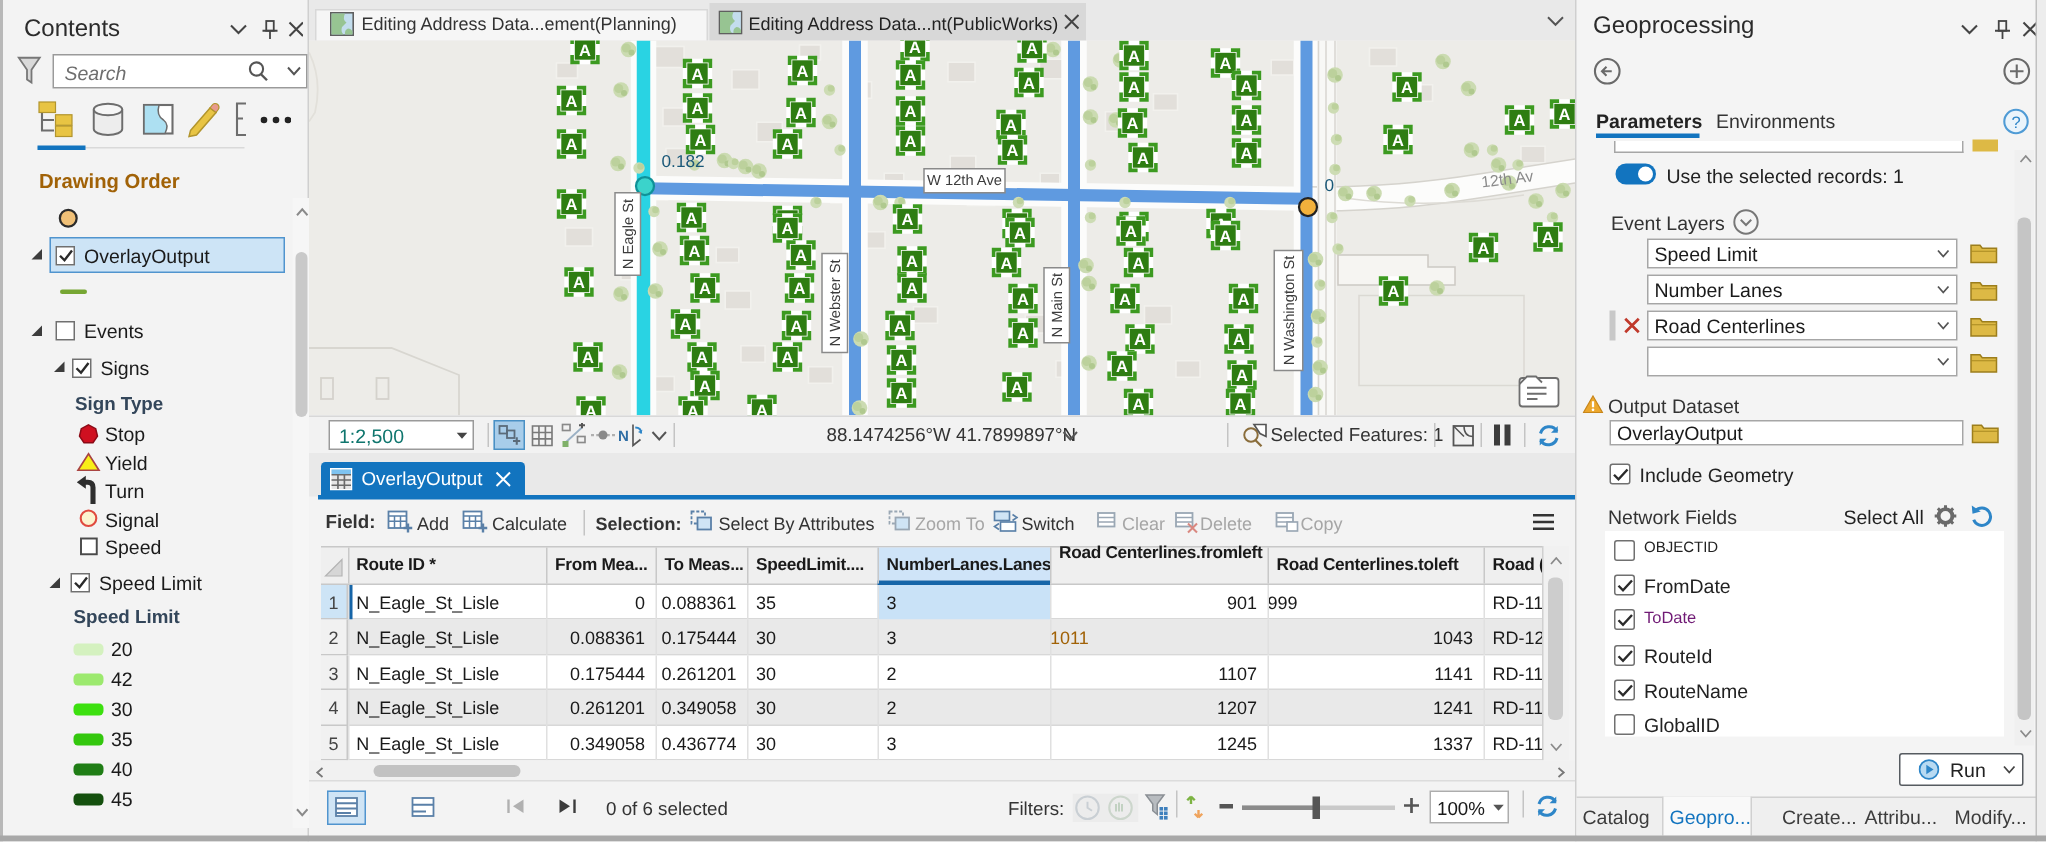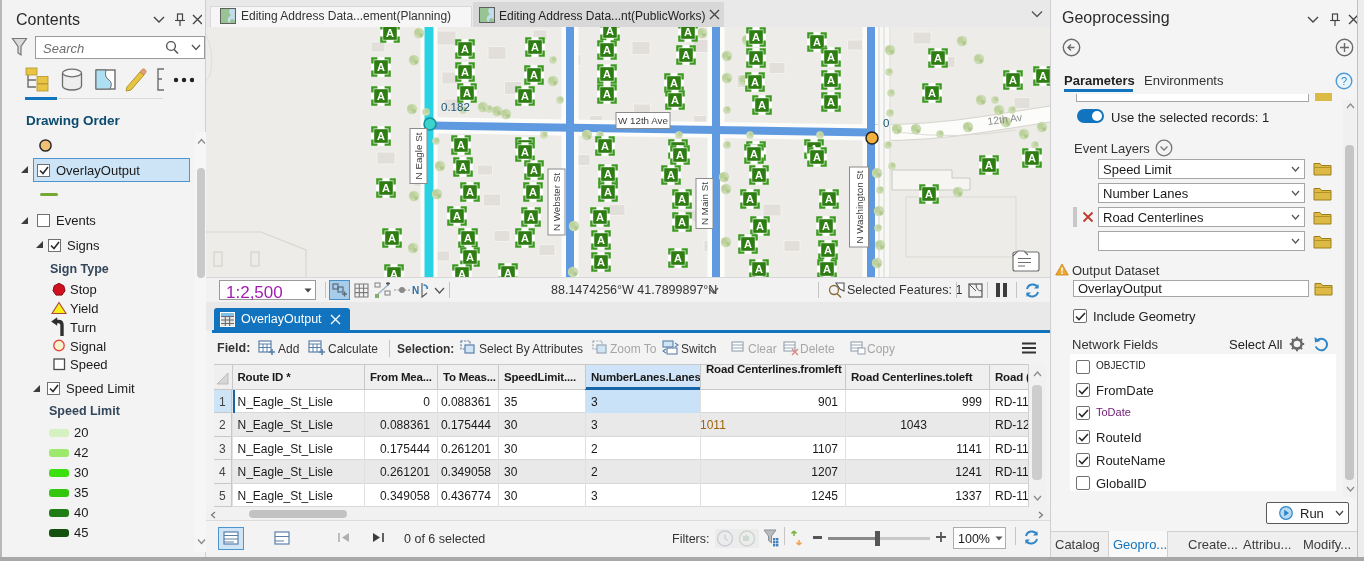--- a/index.html
+++ b/index.html
@@ -47,21 +47,21 @@
 <path d="M116 5 l4 3 1.5-2 a2.5 2.5 0 0 0 -4 -3 z" fill="#e89a8c" stroke="#b2952d" stroke-width="0.8"></path>
 
 <path d="M140 2 h-6 v21 h6 M134 12 h4" fill="none" stroke="#6d6d6d" stroke-width="1.4"></path>
 
 <circle cx="152" cy="13" r="2.2" fill="#222"></circle>
       <circle cx="160" cy="13" r="2.2" fill="#222"></circle>
       <circle cx="168" cy="13" r="2.2" fill="#222"></circle>
 </svg>
 <div class="abs" style="left:23px;top:98px;width:138px;height:1px;background:#d9d9d9;"></div>
 <div class="abs" style="left:23px;top:97px;width:32px;height:3px;background:#1274bf;"></div>
-<div class="abs" style="left:24px;top:113px;font-size:13.5px;font-weight:bold;color:#0c4a6e;">Drawing Order</div>
+<div class="abs" style="left:24px;top:113px;font-size:13.5px;font-weight:bold;color:#a16207;">Drawing Order</div>
 <svg class="ico" style="left:36px;top:138px" width="15" height="15" viewBox="0 0 15 15">
 <circle cx="7.5" cy="7.5" r="5.6" fill="#f0c077" stroke="#2b2b2b" stroke-width="1.5"></circle>
 </svg>
 <div class="abs" style="left:31px;top:158px;width:157px;height:24px;background:#cde4f6;border:1px solid #5094ce;"></div>
 <svg class="ico" style="left:18px;top:165px" width="10" height="10" viewBox="0 0 10 10">
       <path d="M8 1 v7 h-7 z" fill="#3c3c3c"></path>
     </svg>
 <div class="abs" style="left:35px;top:164px;width:13px;height:13px;background:#fff;border:1px solid #707070;"></div>
 <svg class="ico" style="left:37px;top:166px" width="10" height="9" viewBox="0 0 10 9">
       <path d="M1 4.5 L4 7.5 L9 1" fill="none" stroke="#2b2b2b" stroke-width="1.6"></path>
@@ -388,21 +388,21 @@
       <rect x="410" y="85.5" width="54" height="16" fill="#fff" stroke="#8a8a8a" stroke-width="1"></rect>
       <text x="437" y="96.5" font-size="9.8" fill="#3c3c3c" text-anchor="middle">W 12th Ave</text>
     </g>
     <text x="782" y="98" font-size="10.5" fill="#8b8b8b" transform="rotate(-7 782 98)">12th Av</text>
     <rect x="807" y="225" width="26" height="19" rx="2" fill="#fff" stroke="#6e6e6e" stroke-width="1.2"></rect>
     <path d="M812 231.5 h13 M812 235.5 h13 M812 239 h7" stroke="#6e6e6e" stroke-width="1.2"></path>
     <path d="M807 229 l5 -5 h6 l4 4" fill="#fff" stroke="#6e6e6e" stroke-width="1.2"></path>
   </svg>
 <div class="abs" style="left:206px;top:277px;width:844px;height:25px;background:#f2f2f2;border-top:1px solid #d8d8d8;">
 <div class="abs" style="left:13px;top:2px;width:97px;height:20px;background:#fff;border:1px solid #9a9a9a;"></div>
-<div class="abs" style="left:20px;top:5px;font-size:17px;color:#a21caf;text-align:right;">1:2,500</div>
+<div class="abs" style="left:20px;top:5px;font-size:13px;color:#0f766e;text-align:right;">1:2,500</div>
 <svg class="ico" style="left:98px;top:10px" width="8" height="5" viewBox="0 0 8 5">
       <path d="M0.5 0.5 L4 4.5 L7.5 0.5" fill="#444"></path>
     </svg>
 <div class="abs" style="left:119px;top:4px;width:1px;height:16px;background:#c4c4c4;"></div>
 <div class="abs" style="left:123px;top:2px;width:21px;height:20px;background:#a8cdea;border:1px solid #4a90c4;"></div>
 <svg class="ico" style="left:126px;top:5px" width="15" height="15" viewBox="0 0 15 15">
 <rect x="1" y="1" width="5" height="5" fill="none" stroke="#5a6b7a" stroke-width="1.2"></rect>
 <rect x="6" y="4" width="5" height="5" fill="none" stroke="#5a6b7a" stroke-width="1.2"></rect>
 <path d="M10 11 h5 M12.5 8.5 v5" stroke="#5a6b7a" stroke-width="1.4"></path>
 </svg>
@@ -549,40 +549,40 @@
 <div class="abs" style="left:7.5px;top:27px;width:18px;height:23.4px;background:#cde4f6;border-bottom:1px solid #c8c8c8;border-right:1px solid #c8c8c8;"></div>
 <div class="abs" style="left:13px;top:32px;font-size:12px;color:#444;">1</div>
 <div class="abs" style="left:25.5px;top:27px;width:3px;height:23.4px;background:#1665a8;"></div>
 <div class="abs" style="left:379px;top:27px;width:115px;height:23.4px;background:#c9e2f7;"></div>
 <div class="abs" style="left:31.5px;top:32px;font-size:12px;color:#1a1a1a;">N_Eagle_St_Lisle</div>
 <div class="abs" style="left:158px;top:32px;width:66px;font-size:12px;color:#1a1a1a;text-align:right;">0</div>
 <div class="abs" style="left:231px;top:32px;width:54px;font-size:12px;color:#1a1a1a;text-align:right;">0.088361</div>
 <div class="abs" style="left:298px;top:32px;font-size:12px;color:#1a1a1a;">35</div>
 <div class="abs" style="left:385px;top:32px;font-size:12px;color:#1a1a1a;">3</div>
 <div class="abs" style="left:494px;top:32px;width:138px;font-size:12px;color:#1a1a1a;text-align:right;">901</div>
-<div class="abs" style="left:639px;top:32px;width:137px;font-size:12px;color:#1a1a1a;text-align:right;">999</div>
+<div class="abs" style="left:639px;top:32px;width:137px;font-size:12px;color:#1a1a1a;">999</div>
 <div class="abs" style="left:789px;top:32px;font-size:12px;color:#1a1a1a;">RD-11</div>
 <div class="abs" style="left:25.5px;top:27px;width:1px;height:23.4px;background:#e0e0e0;"></div>
 <div class="abs" style="left:158px;top:27px;width:1px;height:23.4px;background:#e0e0e0;"></div>
 <div class="abs" style="left:231px;top:27px;width:1px;height:23.4px;background:#e0e0e0;"></div>
 <div class="abs" style="left:292px;top:27px;width:1px;height:23.4px;background:#e0e0e0;"></div>
 <div class="abs" style="left:379px;top:27px;width:1px;height:23.4px;background:#e0e0e0;"></div>
 <div class="abs" style="left:494px;top:27px;width:1px;height:23.4px;background:#e0e0e0;"></div>
 <div class="abs" style="left:639px;top:27px;width:1px;height:23.4px;background:#e0e0e0;"></div>
 <div class="abs" style="left:783px;top:27px;width:1px;height:23.4px;background:#e0e0e0;"></div>
 <div class="abs" style="left:25.5px;top:50.4px;width:796.5px;height:23.4px;background:#e9e9e9;border-bottom:1px solid #d8d8d8;"></div>
 <div class="abs" style="left:7.5px;top:50.4px;width:18px;height:23.4px;background:#f1f1f1;border-bottom:1px solid #c8c8c8;border-right:1px solid #c8c8c8;"></div>
 <div class="abs" style="left:13px;top:55.4px;font-size:12px;color:#444;">2</div>
 <div class="abs" style="left:31.5px;top:55.4px;font-size:12px;color:#1a1a1a;">N_Eagle_St_Lisle</div>
 <div class="abs" style="left:158px;top:55.4px;width:66px;font-size:12px;color:#1a1a1a;text-align:right;">0.088361</div>
 <div class="abs" style="left:231px;top:55.4px;width:54px;font-size:12px;color:#1a1a1a;text-align:right;">0.175444</div>
 <div class="abs" style="left:298px;top:55.4px;font-size:12px;color:#1a1a1a;">30</div>
 <div class="abs" style="left:385px;top:55.4px;font-size:12px;color:#1a1a1a;">3</div>
 <div class="abs" style="left:494px;top:55.4px;width:138px;font-size:12px;color:#a16207;text-align:left;">1011</div>
-<div class="abs" style="left:639px;top:55.4px;width:137px;font-size:12px;color:#1a1a1a;text-align:center;">1043</div>
+<div class="abs" style="left:639px;top:55.4px;width:137px;font-size:12px;color:#1a1a1a;text-align:right;">1043</div>
 <div class="abs" style="left:789px;top:55.4px;font-size:12px;color:#1a1a1a;">RD-12(</div>
 <div class="abs" style="left:25.5px;top:50.4px;width:1px;height:23.4px;background:#e0e0e0;"></div>
 <div class="abs" style="left:158px;top:50.4px;width:1px;height:23.4px;background:#e0e0e0;"></div>
 <div class="abs" style="left:231px;top:50.4px;width:1px;height:23.4px;background:#e0e0e0;"></div>
 <div class="abs" style="left:292px;top:50.4px;width:1px;height:23.4px;background:#e0e0e0;"></div>
 <div class="abs" style="left:379px;top:50.4px;width:1px;height:23.4px;background:#e0e0e0;"></div>
 <div class="abs" style="left:494px;top:50.4px;width:1px;height:23.4px;background:#e0e0e0;"></div>
 <div class="abs" style="left:639px;top:50.4px;width:1px;height:23.4px;background:#e0e0e0;"></div>
 <div class="abs" style="left:783px;top:50.4px;width:1px;height:23.4px;background:#e0e0e0;"></div>
 <div class="abs" style="left:25.5px;top:73.8px;width:796.5px;height:23.4px;background:#ffffff;border-bottom:1px solid #d8d8d8;"></div>

